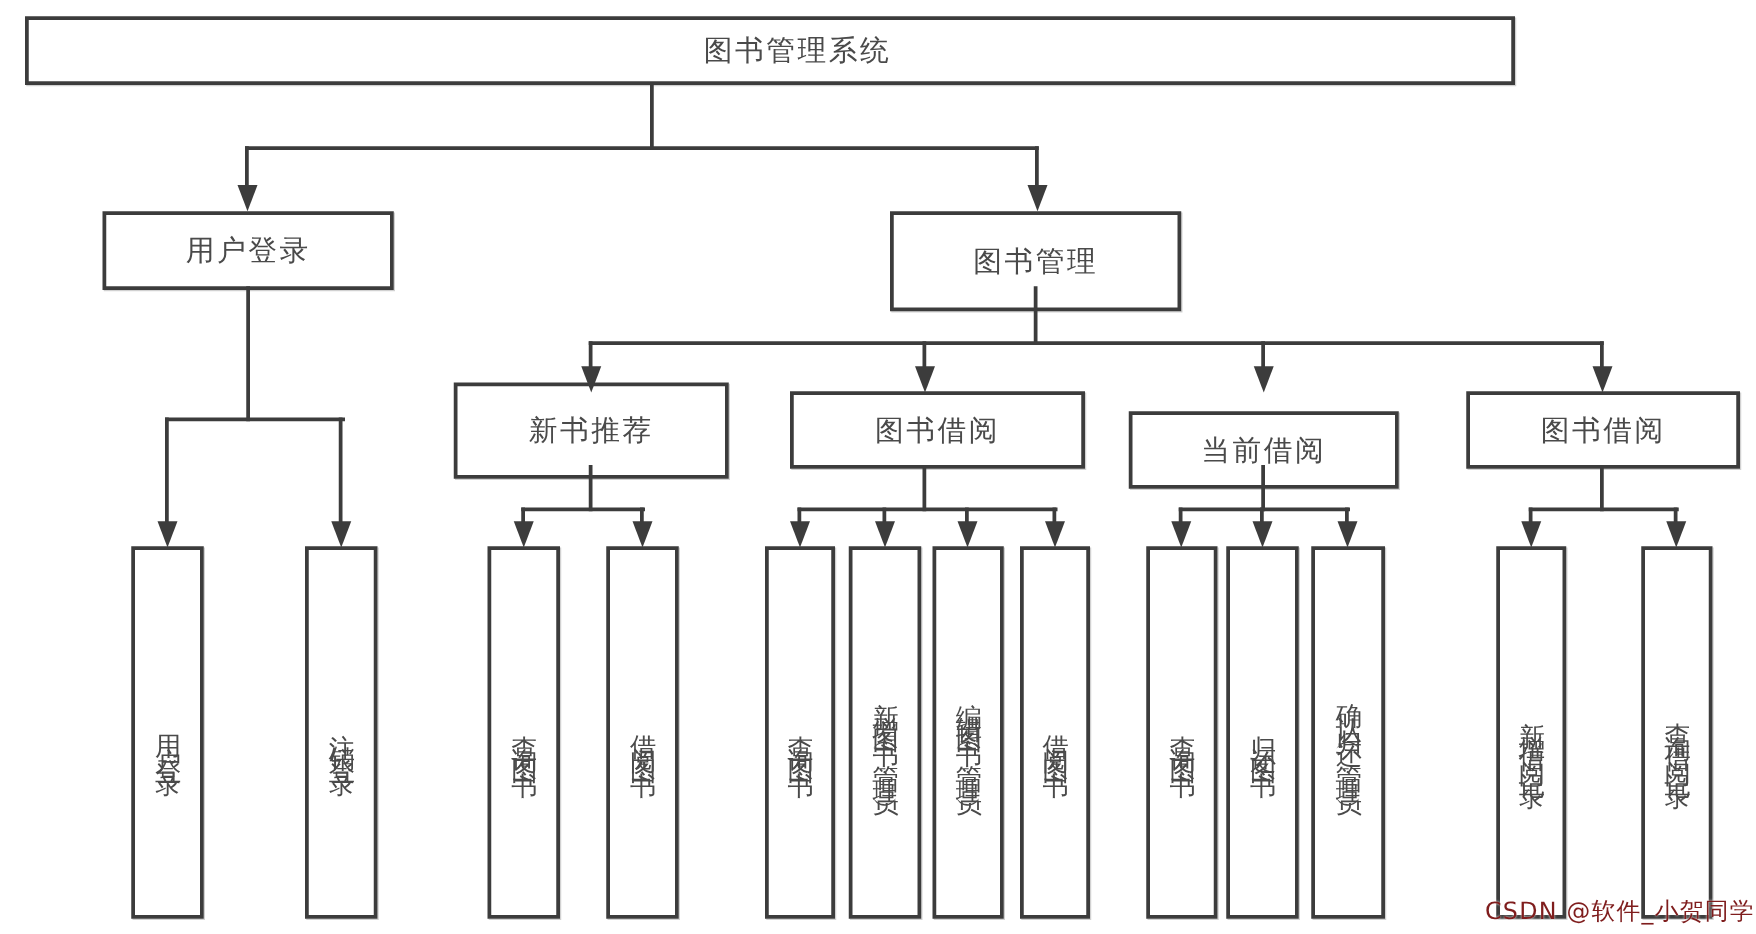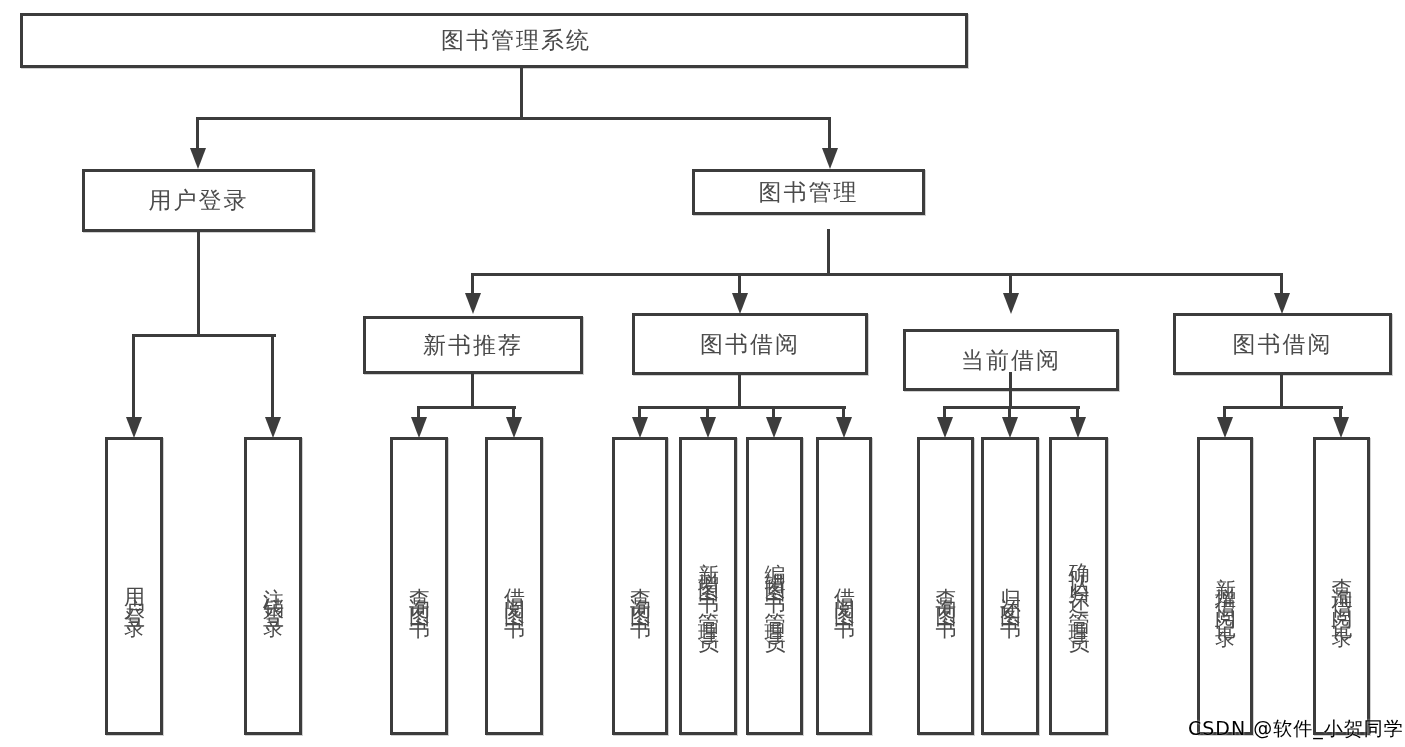--- a/index.html
+++ b/index.html
@@ -39,38 +39,38 @@
     position:absolute;
     width:0; height:0;
     border-left:8px solid transparent;
     border-right:8px solid transparent;
     border-top:21px solid #3c3c3c;
   }
   .watermark {
     position:absolute;
     left:1188px; top:716px;
     font-size:19px;
-    color:#000000;
+    color:#7f1d1d;
     letter-spacing:1px;
     white-space:nowrap;
     text-shadow:0 0 2px #ffffff;
   }
 </style>
 </head>
 <body>
 
 <div class="canvas">
 
-  <div class="node" style="left:20px; top:13px; width:948px; height:55px;padding-left:44px;">图书管理系统</div>
+  <div class="node" style="left:20px; top:13px; width:1192px; height:55px;padding-left:44px;">图书管理系统</div>
 
   <div class="node" style="left:82px; top:169px; width:233px; height:63px;">用户登录</div>
 
-  <div class="node" style="left:692px; top:169px; width:233px; height:46px;">图书管理</div>
+  <div class="node" style="left:712px; top:169px; width:233px; height:80px;">图书管理</div>
 
-  <div class="node" style="left:363px; top:316px; width:220px; height:58px;">新书推荐</div>
+  <div class="node" style="left:363px; top:306px; width:220px; height:77px;">新书推荐</div>
 
   <div class="node" style="left:632px; top:313px; width:236px; height:62px;">图书借阅</div>
 
   <div class="node" style="left:903px; top:313px; width:216px; height:62px;margin-top:16px;">当前借阅</div>
 
   <div class="node" style="left:1173px; top:313px; width:219px; height:62px;">图书借阅</div>
 
   <div class="node node-v" style="left:105px; top:437px; width:58px; height:298px;">用户登录</div>
 
   <div class="node node-v" style="left:244px; top:437px; width:58px; height:298px;">注销登录</div>

